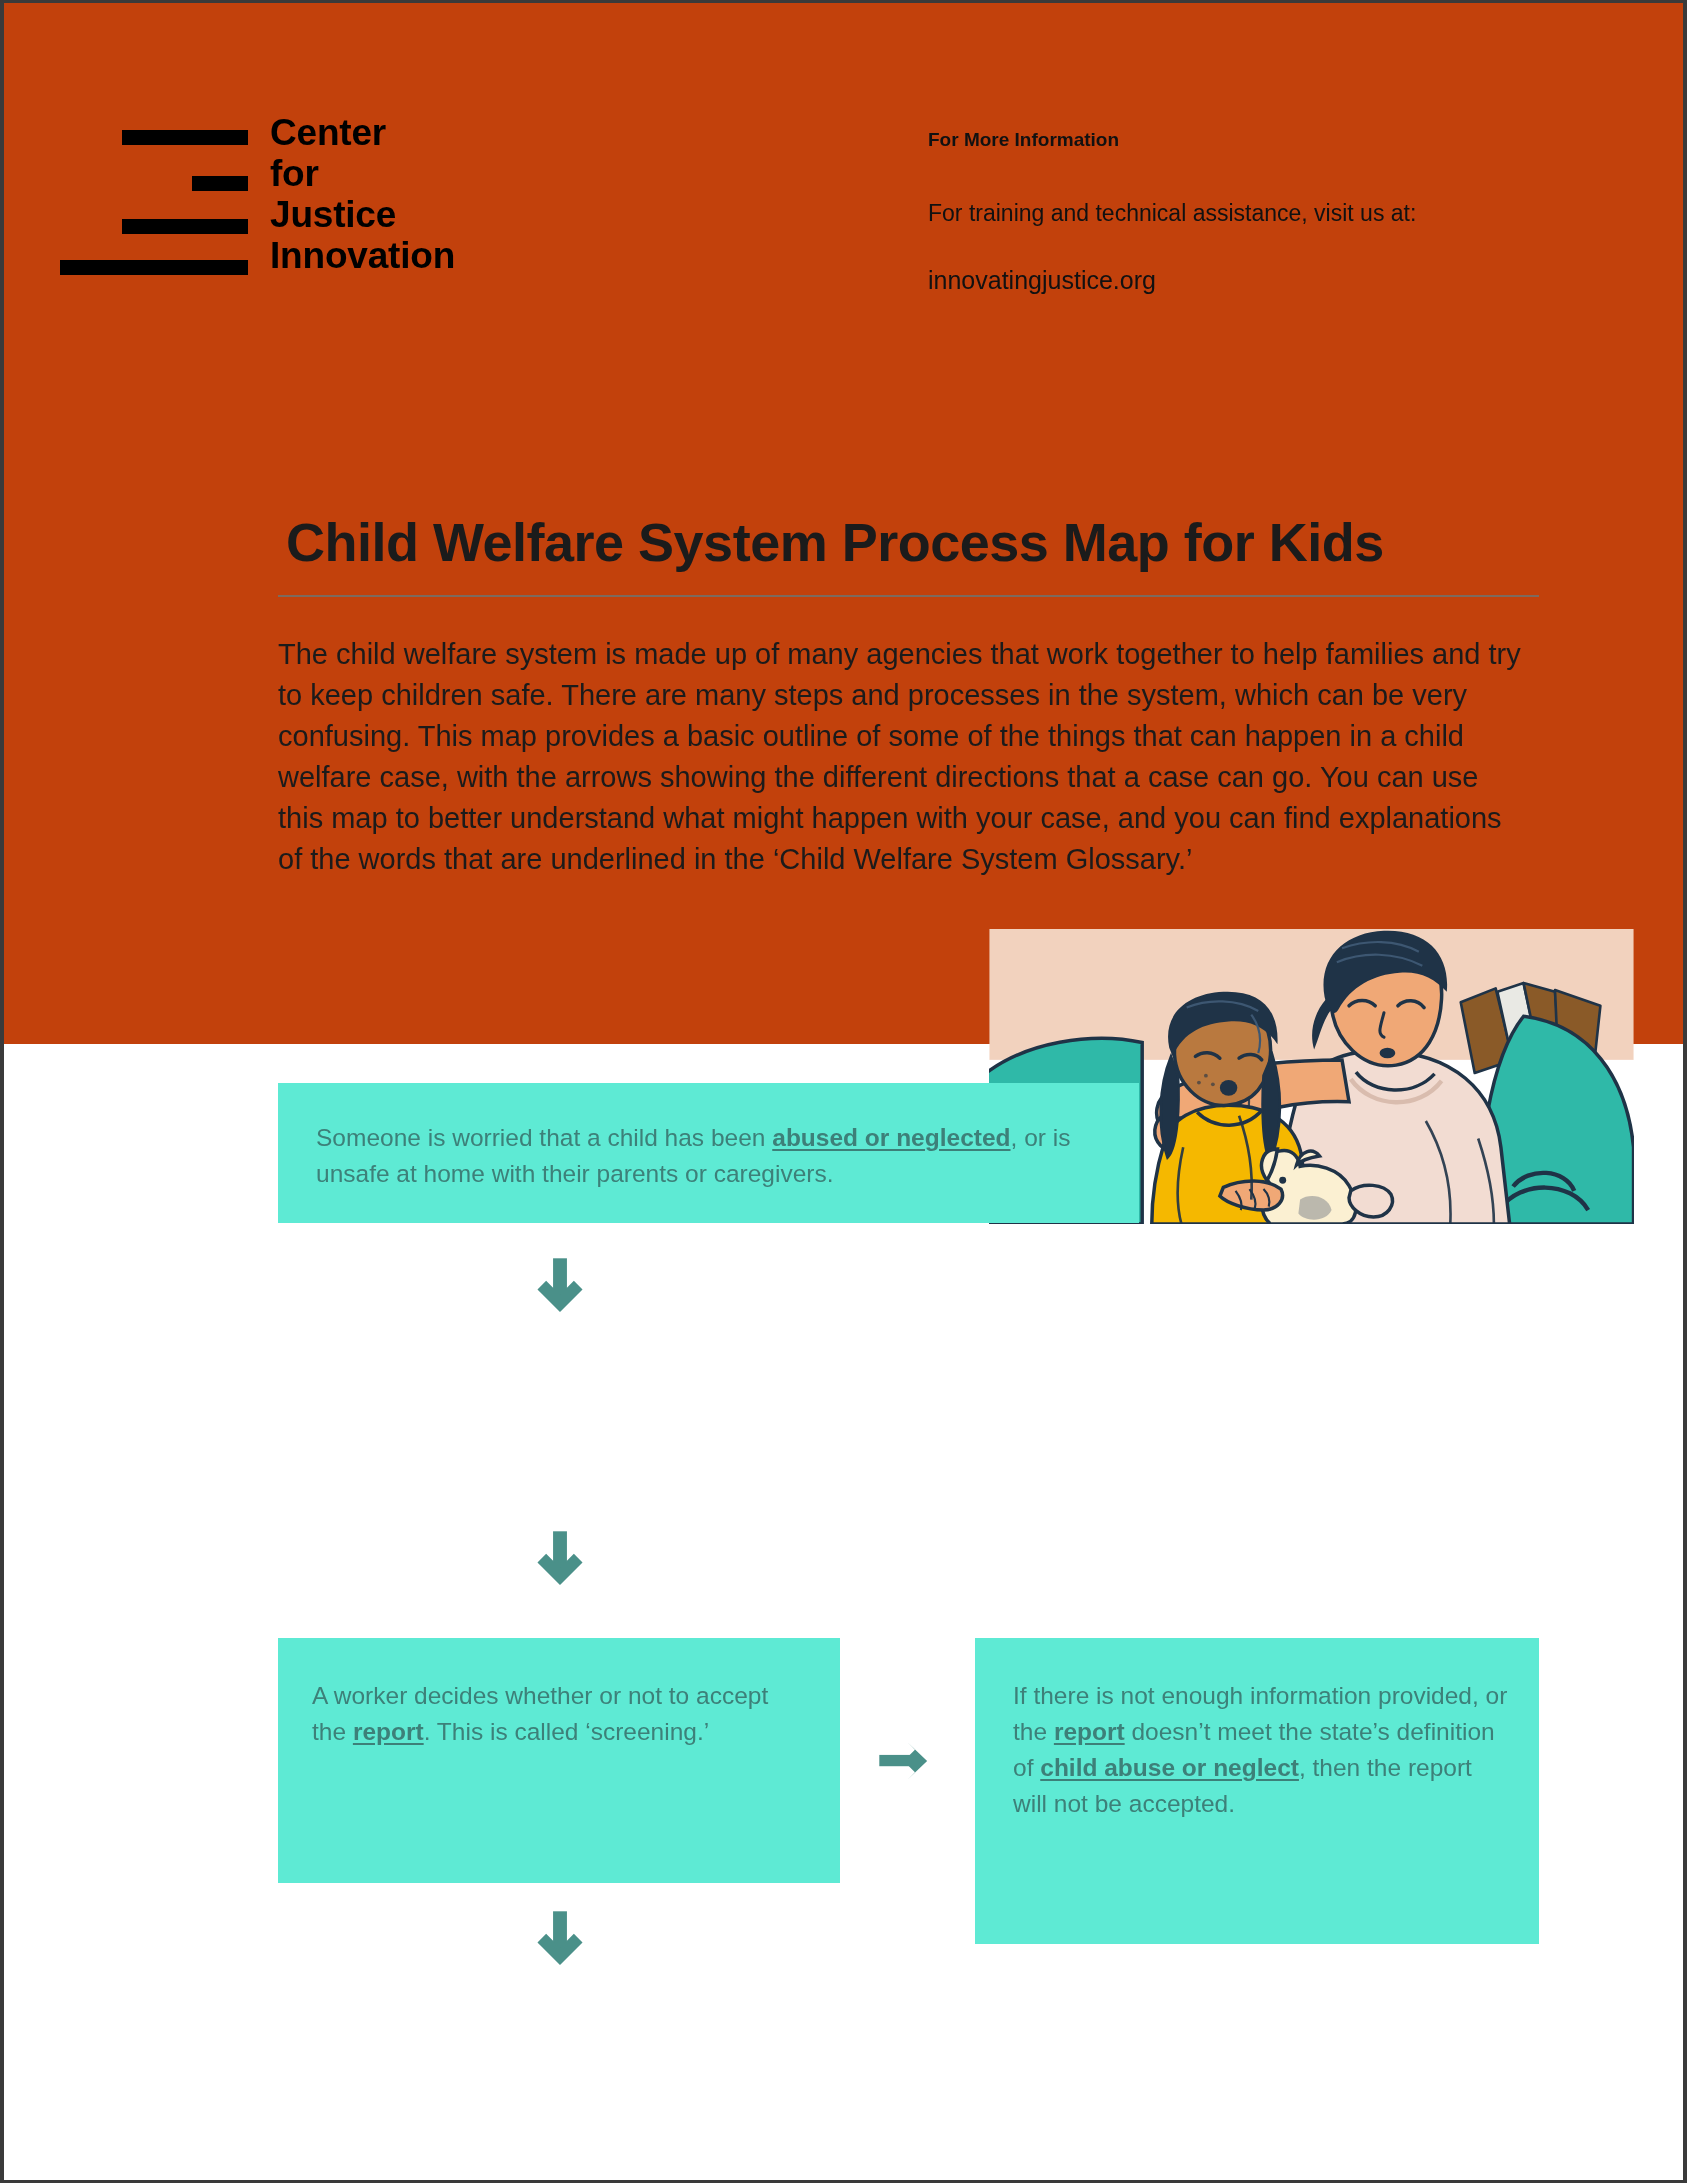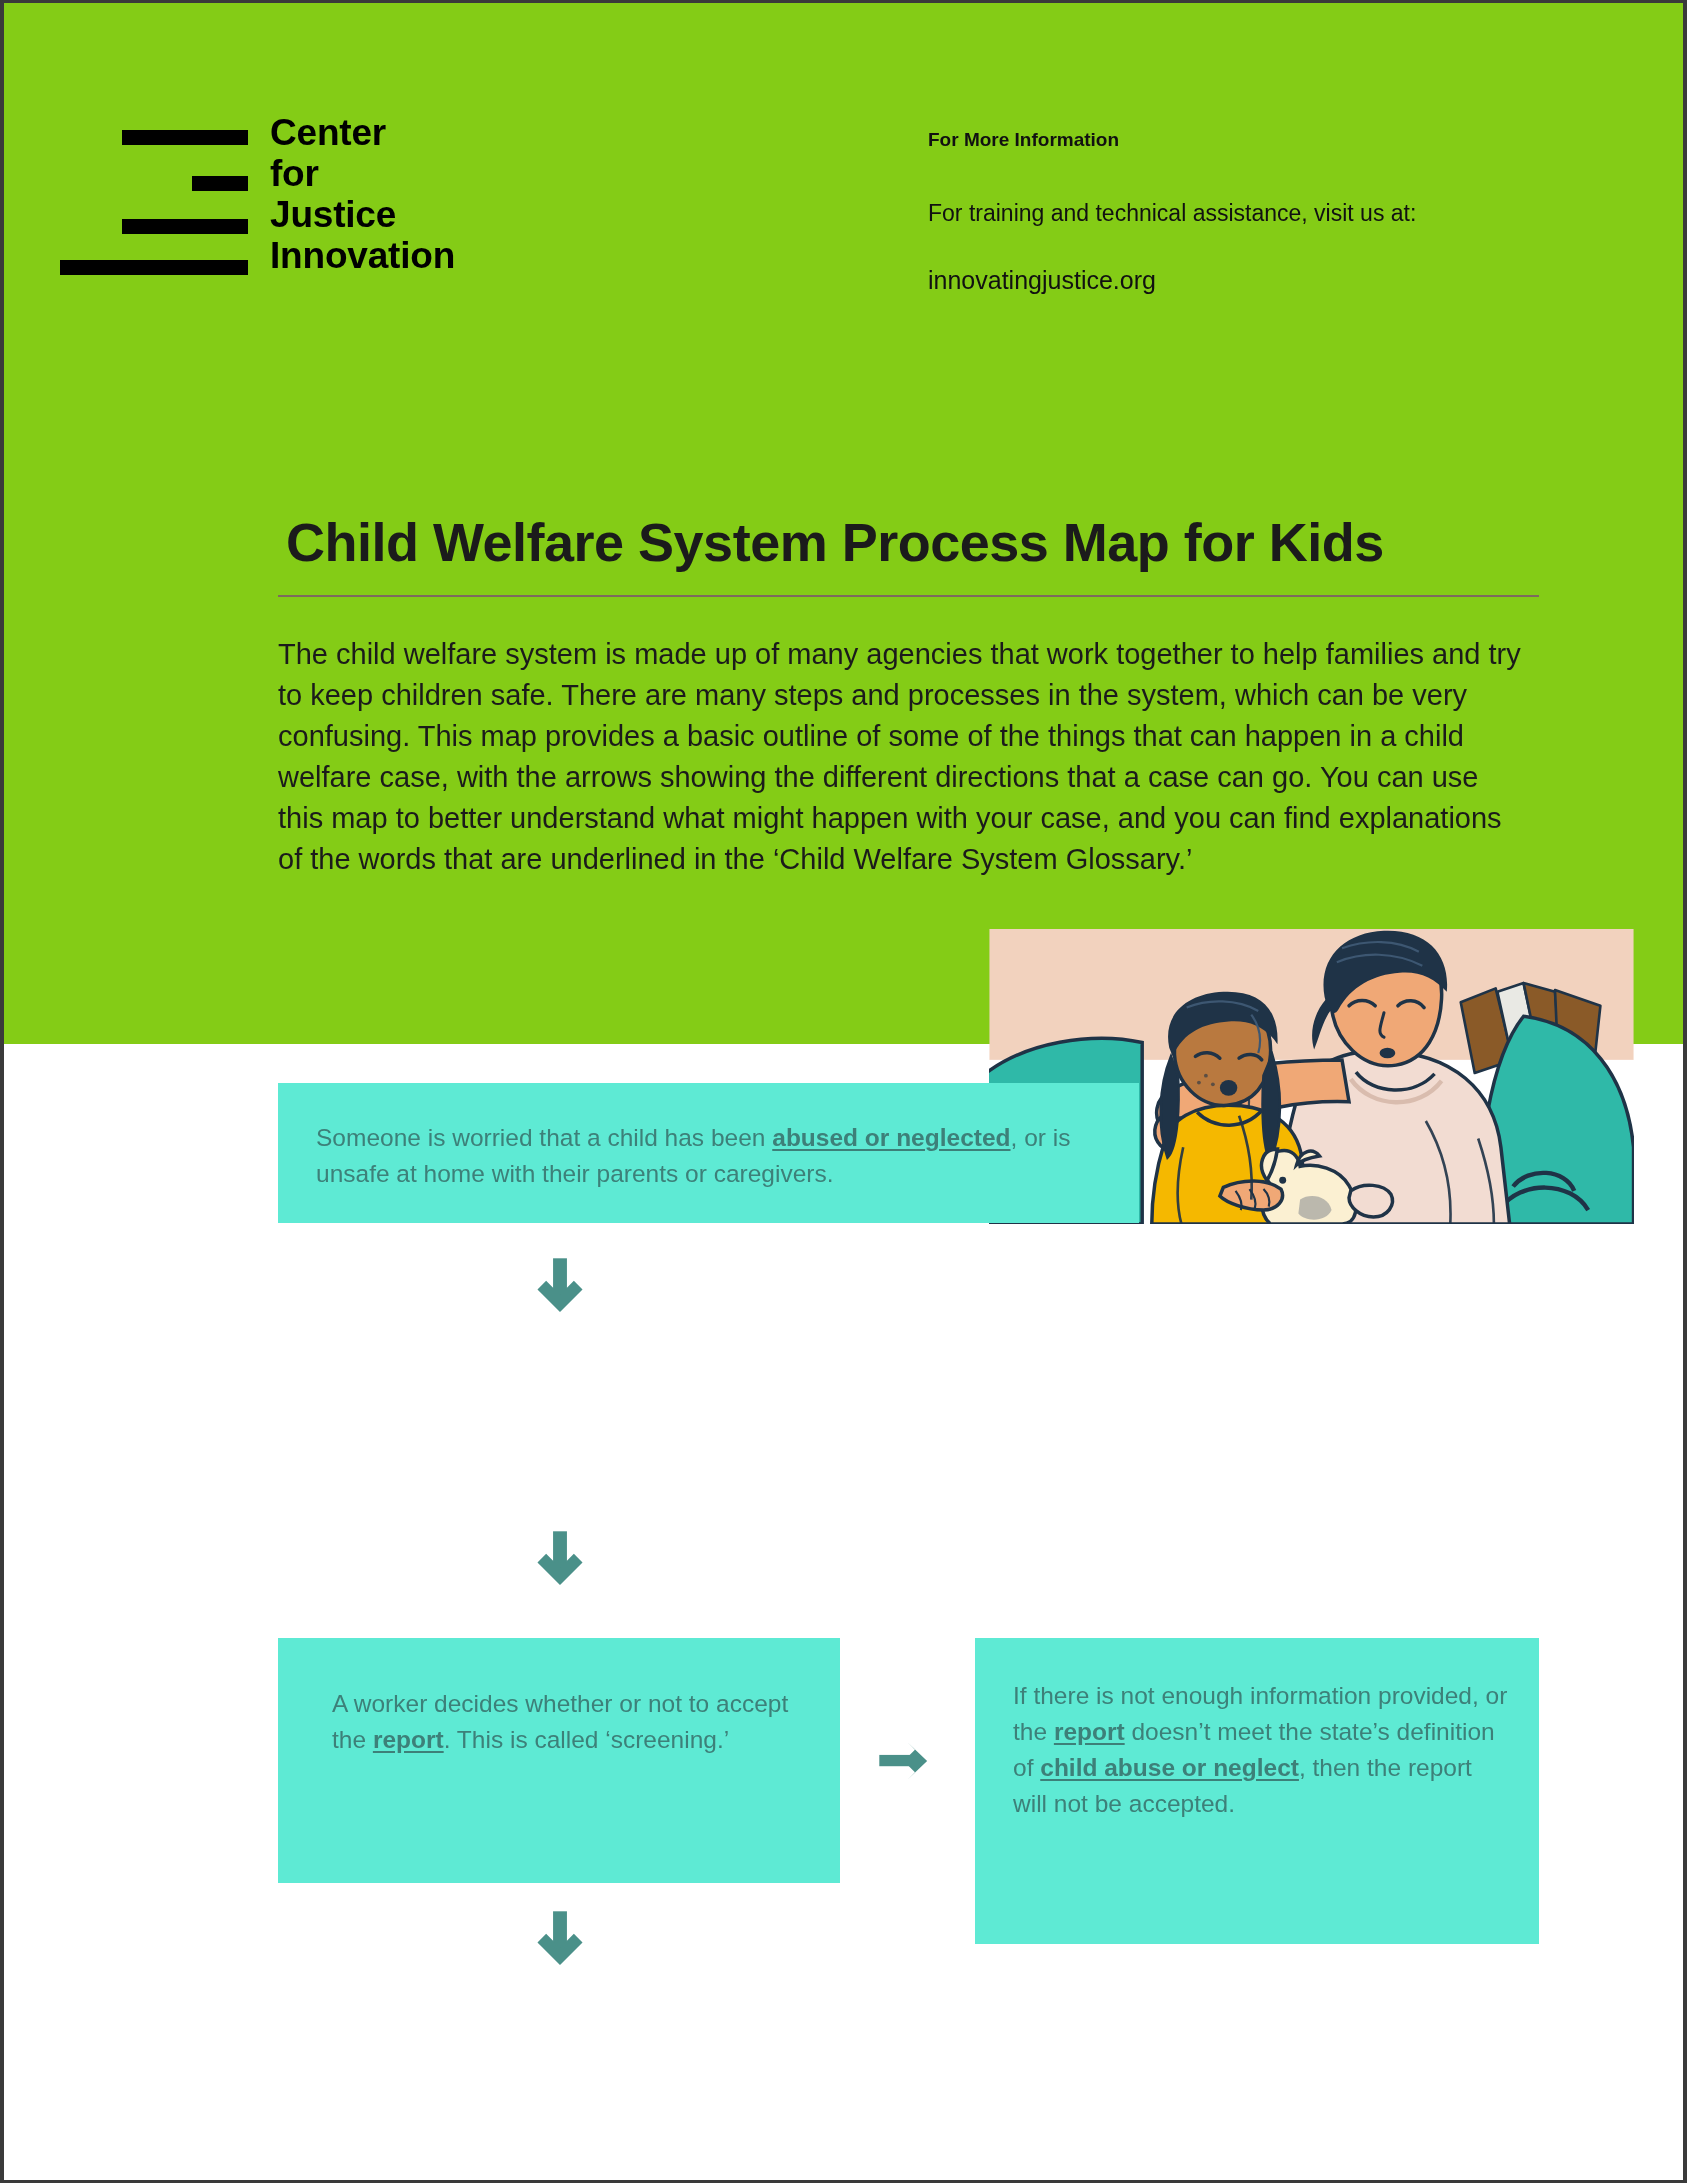--- a/index.html
+++ b/index.html
@@ -23,21 +23,21 @@
     border-bottom: 4.4px solid #3a3a3a;
   }
 
   
   .header-band {
     position: absolute;
     left: 0;
     top: 0;
     width: 1680px;
     height: 1041px;
-    background: #84cc16;
+    background: #c2410c;
   }
 
   
   .logo {
     position: absolute;
     left: 56px;
     top: 109px;
     width: 419px;
     height: 170px;
   }
@@ -163,21 +163,21 @@
   }
 
   
   #box1 { left: 274px; top: 1080px; width: 861px; height: 140px; }
   #box1 .inner { padding: 37px 0 0 38px; }
 
   #box2 { left: 274px; top: 1355px; width: 1261px; height: 127px; }
   #box2 .inner { padding: 32px 38px 0 38px; }
 
   #box3 { left: 274px; top: 1635px; width: 562px; height: 245px; }
-  #box3 .inner { padding: 40px 35px 0 54px; margin-top: 8px; }
+  #box3 .inner { padding: 40px 35px 0 34px; }
 
   #box4 { left: 971px; top: 1635px; width: 564px; height: 306px; }
   #box4 .inner { padding: 40px 31px 0 38px; }
 
   
   .arrow-down {
     position: absolute;
     width: 52px;
     height: 63px;
   }

